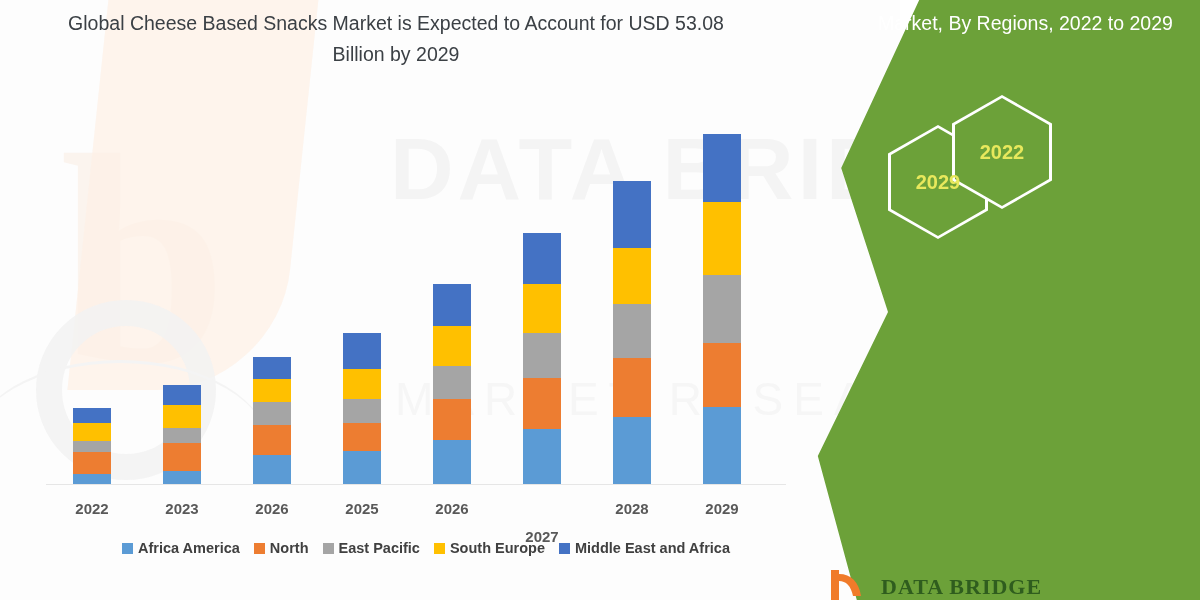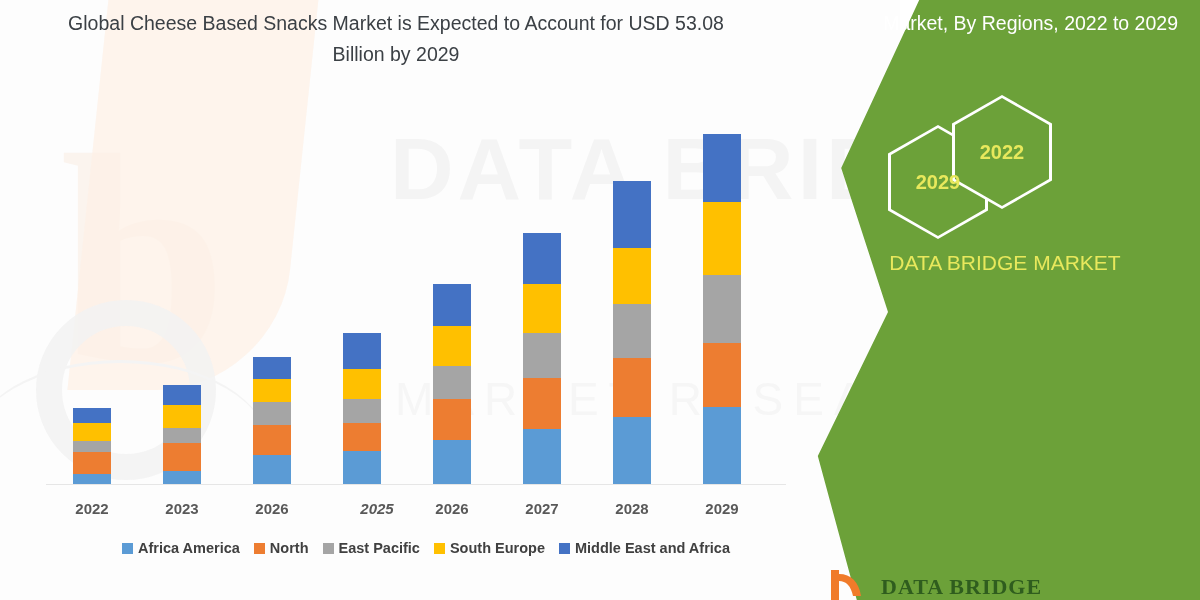--- a/index.html
+++ b/index.html
@@ -92,21 +92,21 @@
     position: absolute; right: 0; top: 0; width: 390px; height: 600px;
     overflow: hidden;
   }
   .green-shape {
     position: absolute; inset: 0;
     background: #6ca139;
     clip-path: polygon(28% 0, 100% 0, 100% 100%, 12% 100%, 2% 76%, 20% 52%, 8% 28%);
   }
   .green-title {
     position: absolute; right: 22px; top: 8px; width: 300px;
-    text-align: right; color: #ffffff; font-size: 19.5px; line-height: 31px; margin-left: 47px;
+    text-align: left; color: #ffffff; font-size: 19.5px; line-height: 31px; margin-left: 47px;
   }
   .hexwrap { position: absolute; left: 60px; top: 95px; width: 300px; height: 150px; }
   .hex {
     position: absolute; width: 100px; height: 114px;
     display: flex; align-items: center; justify-content: center;
     color: #e8e85c; font-size: 20px; font-weight: 700;
   }
   .hex::before {
     content: ""; position: absolute; inset: 0;
     clip-path: polygon(50% 0%, 100% 25%, 100% 75%, 50% 100%, 0% 75%, 0% 25%);
@@ -212,23 +212,23 @@
             <div class="seg" style="height: 64px; background: rgb(237, 125, 49);"></div>
             <div class="seg" style="height: 68px; background: rgb(165, 165, 165);"></div>
             <div class="seg" style="height: 73px; background: rgb(255, 192, 0);"></div>
             <div class="seg" style="height: 68px; background: rgb(68, 114, 196);"></div>
           </div>
         </div>
       <div class="xlabels" id="xlabels">
           <div class="xlabel" style="left: 47px;">2022</div>
           <div class="xlabel" style="left: 137px;">2023</div>
           <div class="xlabel" style="left: 227px;">2026</div>
-          <div class="xlabel" style="left: 332px; font-style: italic;">2025</div>
+          <div class="xlabel" style="left: 317px;">2025</div>
           <div class="xlabel" style="left: 407px;">2026</div>
-          <div class="xlabel" style="left: 497px;">2027</div>
+          <div class="xlabel" style="left: 497px; margin-top: 28px;">2027</div>
           <div class="xlabel" style="left: 587px;">2028</div>
           <div class="xlabel" style="left: 677px;">2029</div>
         </div>
     </div>
 
     <div class="legend" id="legend">
         <div class="legend-item">
           <span class="swatch" style="background: rgb(91, 155, 213);"></span>
           <span>Africa America</span>
         </div>
@@ -259,21 +259,20 @@
     <div class="hexwrap">
       <div class="hex hex-2029">
         <span>2029</span>
       </div>
       <div class="hex hex-2022">
         <span>2022</span>
       </div>
     </div>
 
     <div class="brand">
-      <div>DATA BRIDGE MARKET</div>
     </div>
 
     <div class="footer-logo">
       <div class="logo-mark">
         <svg width="46" height="56" viewBox="0 0 46 56" aria-hidden="true">
           <path d="M6 8 L14 8 L14 40 L6 40 Z" fill="#F07B2A"></path>
           <path d="M14 12 C26 12, 34 20, 36 34 L28 34 C26 24, 21 19, 14 19 Z" fill="#F07B2A"></path>
           <path d="M2 44 C14 38, 32 38, 44 46 L44 54 C32 46, 14 46, 2 52 Z" fill="#1B4F8A"></path>
         </svg>
       </div>

